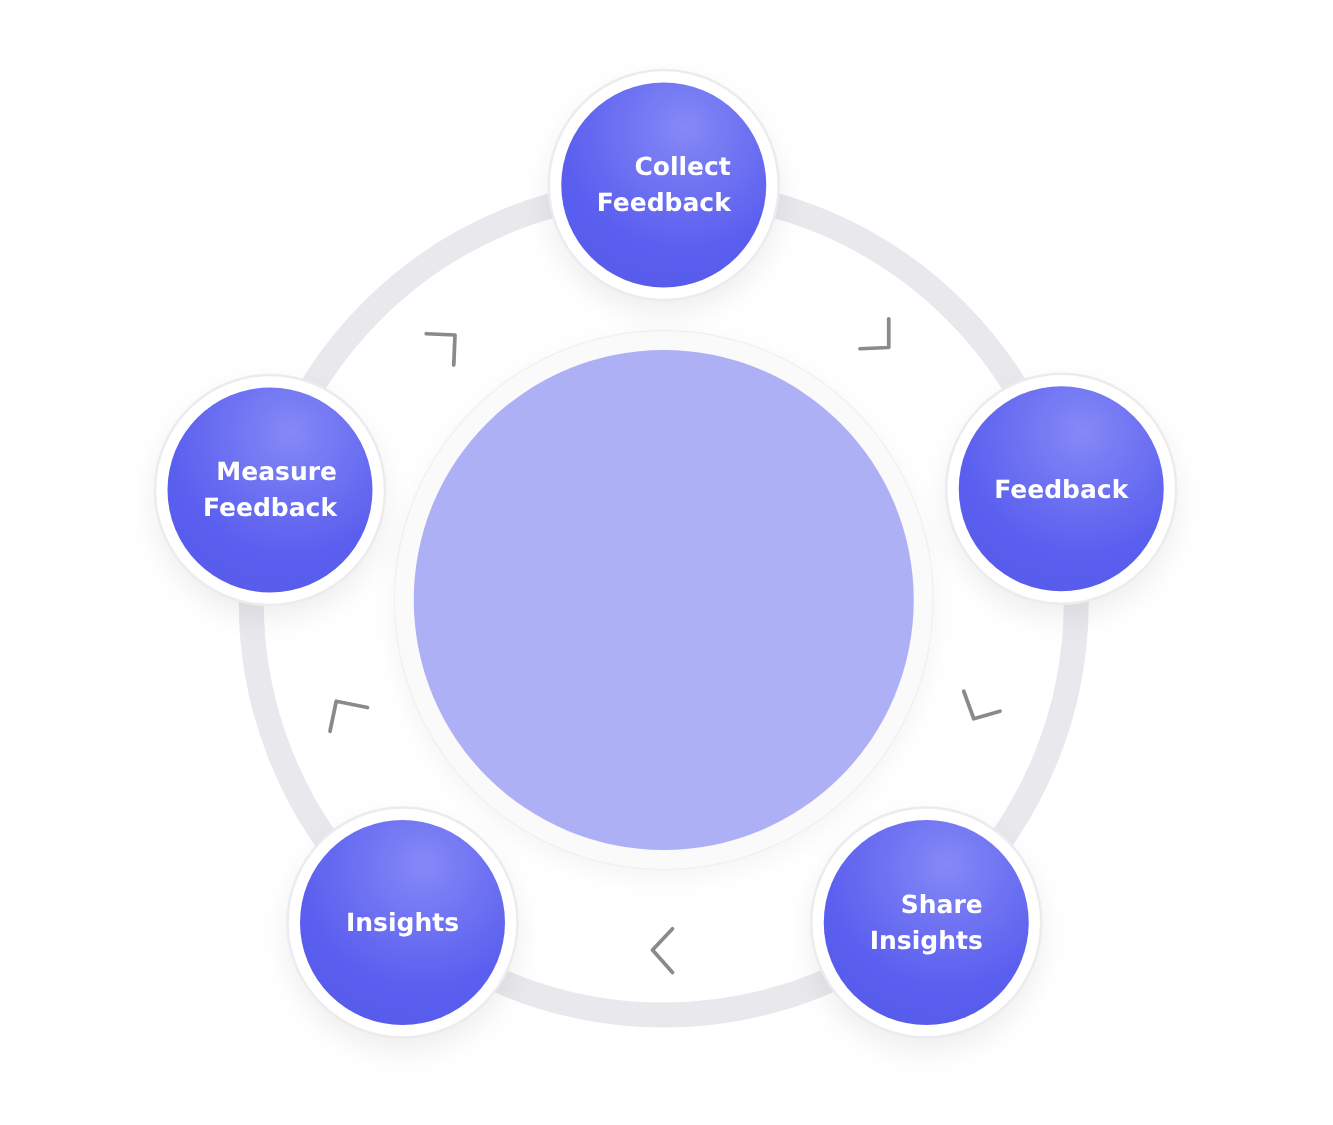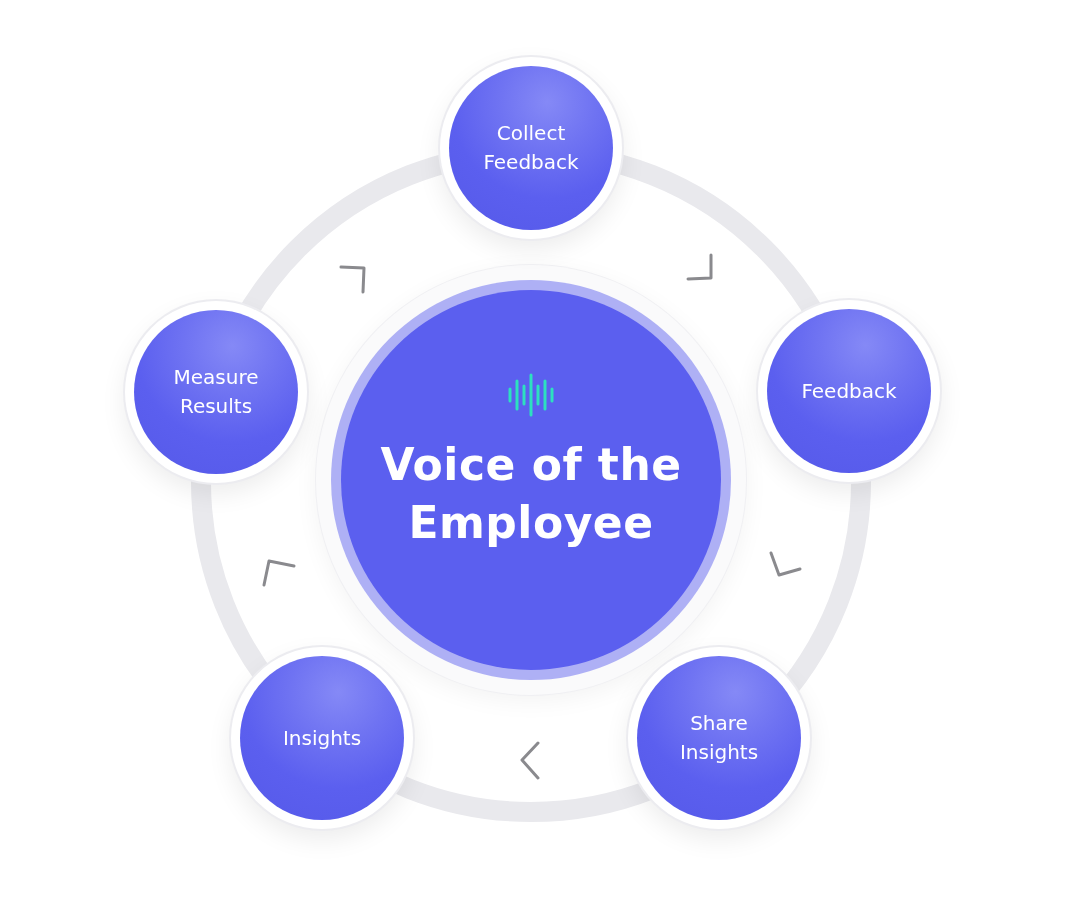--- a/index.html
+++ b/index.html
@@ -44,22 +44,22 @@
     box-shadow:0 0 0 2px #ececf0, 0 10px 26px rgba(0,0,0,0.08);
   }
   .node {
     position:absolute; left:9px; top:9px; width:164px; height:164px;
     border-radius:50%;
     background:radial-gradient(circle at 60% 22%, #8589f6 0%, #6f73f2 30%, #5b5fef 60%, #5559e8 100%);
     display:flex; align-items:center; justify-content:center;
     cursor:pointer;
   }
   .node-label {
-    color:#ffffff; font-weight:normal; font-size:20px; line-height:29px;
-    text-align:center; white-space:pre-line;
+    color:#ffffff; font-weight:bold; font-size:20px; line-height:29px;
+    text-align:right; white-space:pre-line;
   }
   .chev { position:absolute; }
 </style>
 </head>
 <body>
 
 <div id="stage">
 
   <div class="ring"></div>
 
@@ -74,64 +74,47 @@
   </svg>
   <svg class="chev" style="left:514px;top:738px" width="30" height="46" viewBox="0 0 30 46">
     <polyline points="24,5 8,22 24,40" fill="none" stroke="#8a8a8e" stroke-width="3" stroke-linecap="round" stroke-linejoin="round"></polyline>
   </svg>
   <svg class="chev" style="left:258px;top:556px" width="40" height="36" viewBox="0 0 40 36">
     <polyline points="6,29 11,5 36,10" fill="none" stroke="#8a8a8e" stroke-width="3" stroke-linecap="round" stroke-linejoin="round"></polyline>
   </svg>
 
   <div class="center-outer"></div>
   <div class="center-ring"></div>
-  <div class="center-core">
-    <svg class="wave" viewBox="0 0 50 46">
-      <g stroke="#2de0c0" stroke-width="3" stroke-linecap="round">
-        <line x1="4" y1="17" x2="4" y2="29"></line>
-        <line x1="11" y1="9" x2="11" y2="37"></line>
-        <line x1="18" y1="14" x2="18" y2="32"></line>
-        <line x1="25" y1="3" x2="25" y2="43"></line>
-        <line x1="32" y1="14" x2="32" y2="32"></line>
-        <line x1="39" y1="9" x2="39" y2="37"></line>
-        <line x1="46" y1="17" x2="46" y2="29"></line>
-      </g>
-    </svg>
-    <div class="center-title">
-      <div>Voice of the</div>
-      <div>Employee</div>
-    </div>
-  </div>
 
   <div class="node-wrap" style="left:440px;top:57px">
     <div class="node">
       <div class="node-label">Collect
 Feedback</div>
     </div>
   </div>
 
   <div class="node-wrap" style="left:758px;top:300px">
     <div class="node">
       <div class="node-label">Feedback</div>
     </div>
   </div>
 
-  <div class="node-wrap" style="left:628px;top:647px">
+  <div class="node-wrap" style="left:650px;top:647px">
     <div class="node">
       <div class="node-label">Share
 Insights</div>
     </div>
   </div>
 
   <div class="node-wrap" style="left:231px;top:647px">
     <div class="node">
       <div class="node-label">Insights</div>
     </div>
   </div>
 
   <div class="node-wrap" style="left:125px;top:301px">
     <div class="node">
       <div class="node-label">Measure
-Results</div>
+Feedback</div>
     </div>
   </div>
 
 </div>
 
 </body></html>

